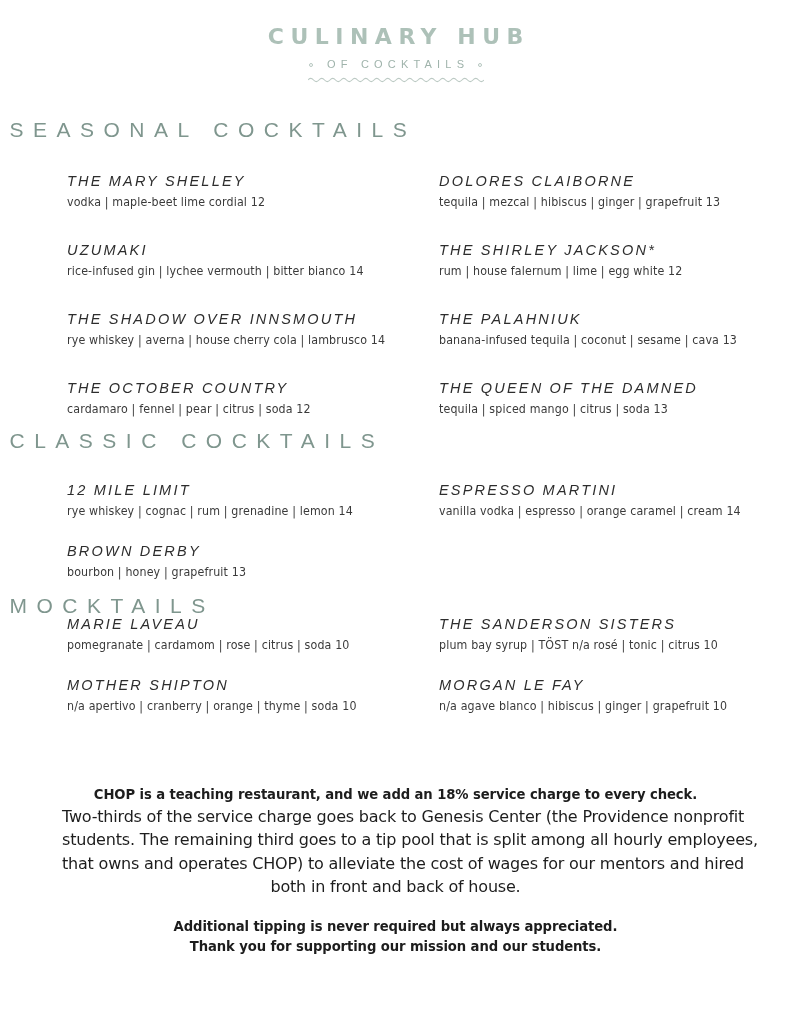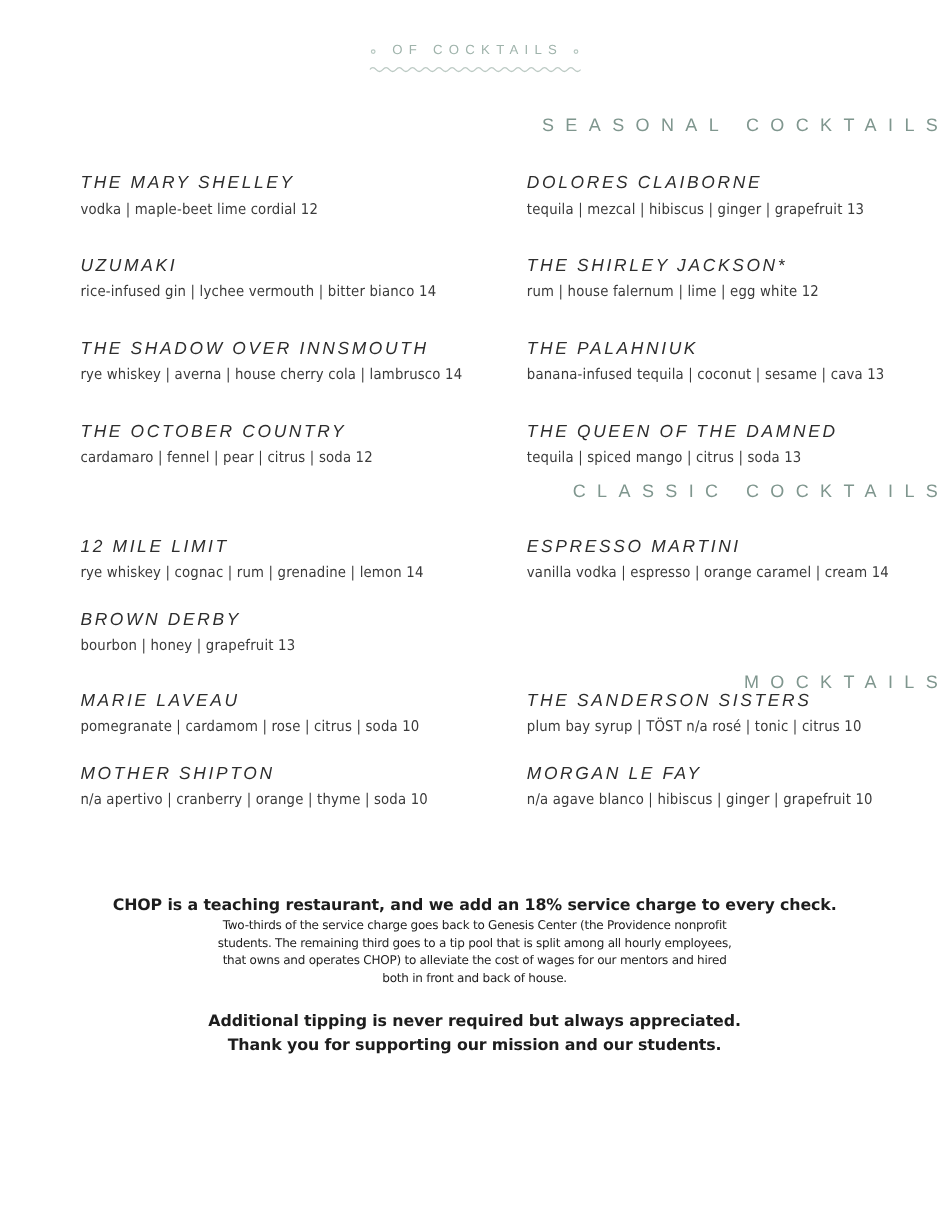--- a/index.html
+++ b/index.html
@@ -54,28 +54,27 @@
     text-indent: 5.2px;
     line-height: 1;
   }
   .logo-wave {
     margin: 6px auto 0;
     display: block;
   }
 
   
   .section-heading {
-    text-align: right;
-    font-family: "Liberation Sans", sans-serif;
-    font-size: 15px;
+    text-align: left;
+    font-family: "Liberation Sans", sans-serif;
+    font-size: 21px;
     letter-spacing: 9.5px;
     text-indent: 9.5px;
     color: #7f968e;
     line-height: 1;
-    padding-left: 48px;
   }
 
   
   .menu-grid {
     display: grid;
     grid-template-columns: 372px 1fr;
     padding: 0 68px 0 67px;
     box-sizing: border-box;
     width: 100%;
   }
@@ -112,40 +111,41 @@
     font-family: "DejaVu Sans", sans-serif;
     color: #1d1d1d;
   }
   .footer-lead {
     font-size: 13.2px;
     font-weight: bold;
     line-height: 1.45;
     letter-spacing: -0.1px;
   }
   .footer-body {
-    font-size: 10px;
+    font-size: 16px;
     line-height: 1.45;
     letter-spacing: -0.2px;
     margin-top: 1px;
     text-align: center;
   }
   .footer-body div { white-space: nowrap; }
   .footer-closing {
     margin-top: 19px;
     font-size: 13.2px;
     font-weight: bold;
     line-height: 1.5;
     letter-spacing: -0.1px;
   }
   .footer-closing div { white-space: nowrap; }
 </style>
 </head>
 <body>
 
 <div class="logo-block">
+  <div class="logo-main">CULINARY HUB</div>
   <div class="logo-sub-row">
     <span class="logo-dot"></span>
     <span class="logo-sub">OF COCKTAILS</span>
     <span class="logo-dot"></span>
   </div>
   <svg class="logo-wave" width="176" height="7" viewBox="0 0 176 7">
     <path d="M0 4 Q 2.75 0.8 5.5 4 T 11 4 T 16.5 4 T 22 4 T 27.5 4 T 33 4 T 38.5 4 T 44 4 T 49.5 4 T 55 4 T 60.5 4 T 66 4 T 71.5 4 T 77 4 T 82.5 4 T 88 4 T 93.5 4 T 99 4 T 104.5 4 T 110 4 T 115.5 4 T 121 4 T 126.5 4 T 132 4 T 137.5 4 T 143 4 T 148.5 4 T 154 4 T 159.5 4 T 165 4 T 170.5 4 T 176 4" fill="none" stroke="#bccac4" stroke-width="1.1"></path>
   </svg>
 </div>
 

